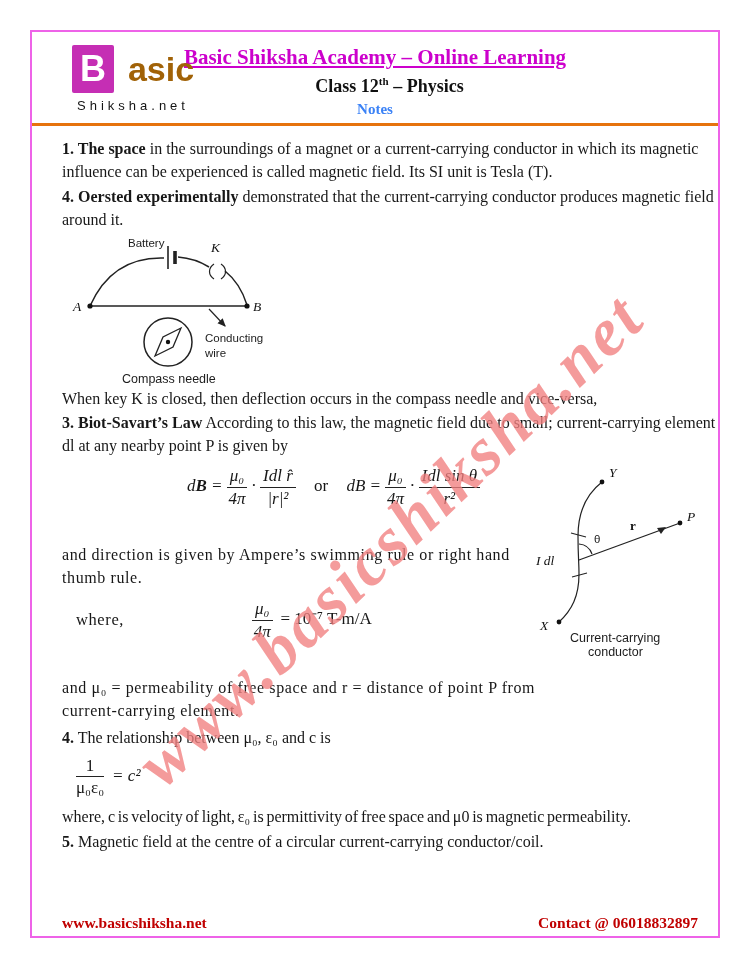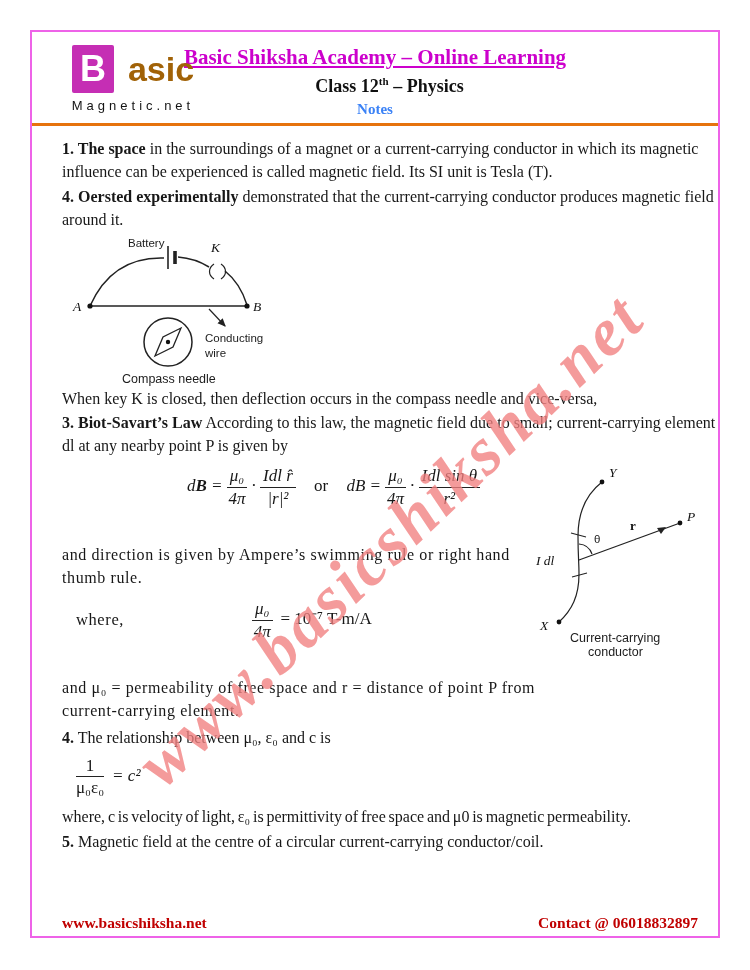--- a/index.html
+++ b/index.html
@@ -88,21 +88,21 @@
 <div class="sheet">
 
   <div class="watermark">www.basicshiksha.net</div>
 
   <header>
     <div class="logo">
       <div class="logo-row">
         <span class="logo-b">B</span>
         <span class="logo-asic">asic</span>
       </div>
-      <div class="logo-sub">Magnetic.net</div>
+      <div class="logo-sub">Shiksha.net</div>
     </div>
     <div class="titles">
       <div class="t1">Basic Shiksha Academy – Online Learning</div>
       <div class="t2"><span>Class 12</span><sup>th</sup><span> – Physics</span></div>
       <div class="t4">Notes</div>
     </div>
   </header>
 
   <div class="rule"></div>
 

